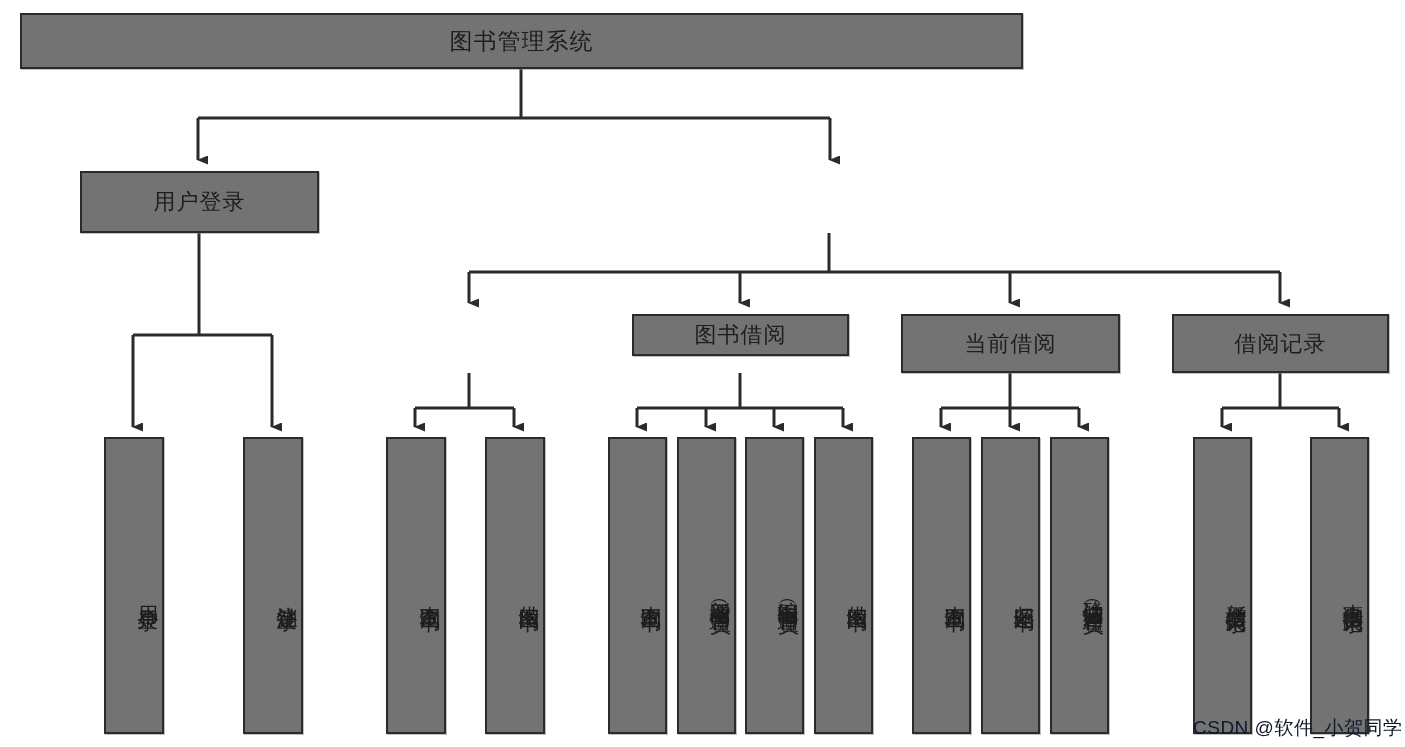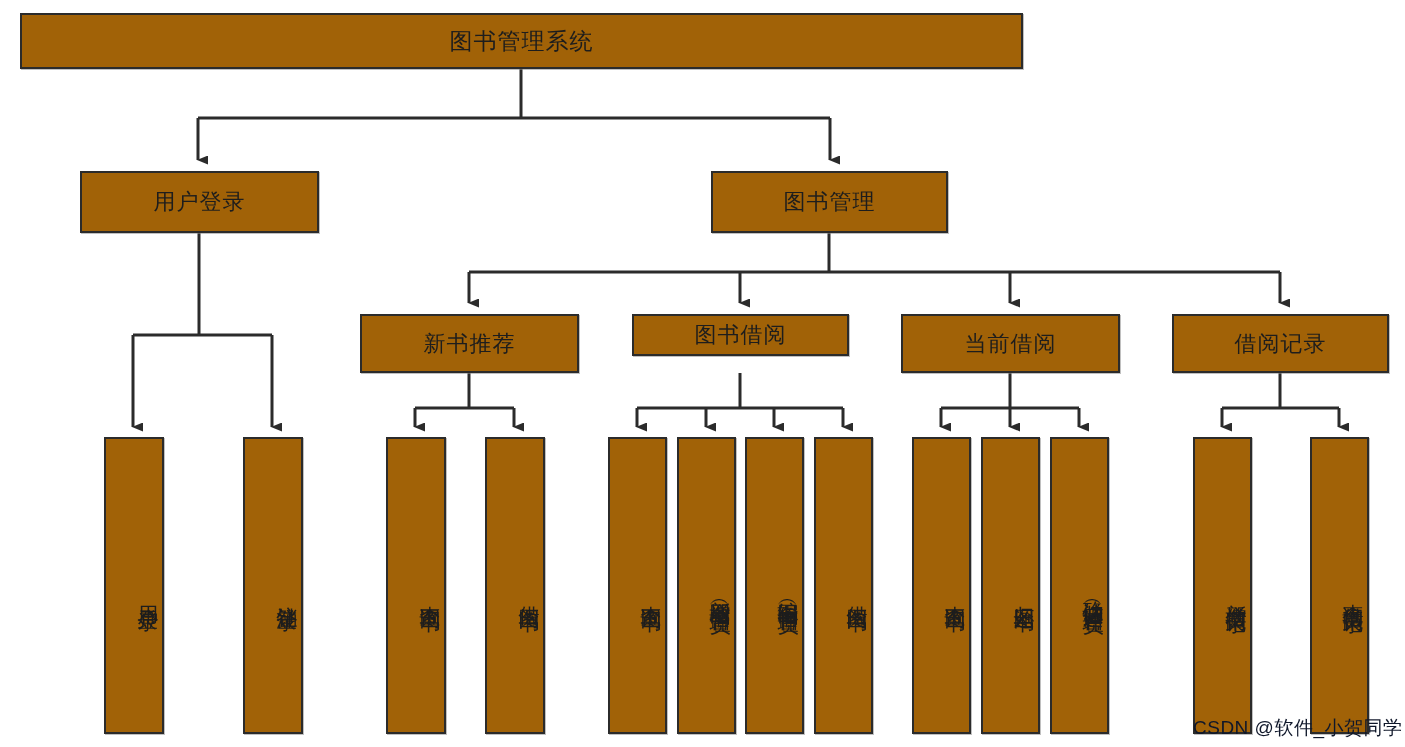--- a/index.html
+++ b/index.html
@@ -22,21 +22,21 @@
     position: absolute;
     left: 0;
     top: 0;
     width: 1405px;
     height: 747px;
     pointer-events: none;
   }
   .node {
     position: absolute;
     box-sizing: border-box;
-    background: #a16207;
+    background: #737373;
     border: 2.5px solid #2b2b2b;
     display: flex;
     align-items: center;
     justify-content: center;
     color: #1d1d1d;
     box-shadow: 1px 1px 0 rgba(140,140,140,0.55);
   }
   .node.h {
     font-size: 22px;
     letter-spacing: 1px;
@@ -124,27 +124,21 @@
   </svg>
 
   <div class="node h root" style="left:20px; top:13px; width:1003px; height:56px;">
     <span>图书管理系统</span>
   </div>
 
   <div class="node h" style="left:80px; top:171px; width:239px; height:62px;">
     <span>用户登录</span>
   </div>
 
-  <div class="node h" style="left:711px; top:171px; width:237px; height:62px;">
-    <span>图书管理</span>
-  </div>
-
-  <div class="node h" style="left:360px; top:314px; width:219px; height:59px;">
-    <span>新书推荐</span>
-  </div>
+
 
   <div class="node h" style="left:632px; top:314px; width:217px; height:42px;">
     <span>图书借阅</span>
   </div>
 
   <div class="node h" style="left:901px; top:314px; width:219px; height:59px;">
     <span>当前借阅</span>
   </div>
 
   <div class="node h" style="left:1172px; top:314px; width:217px; height:59px;">

